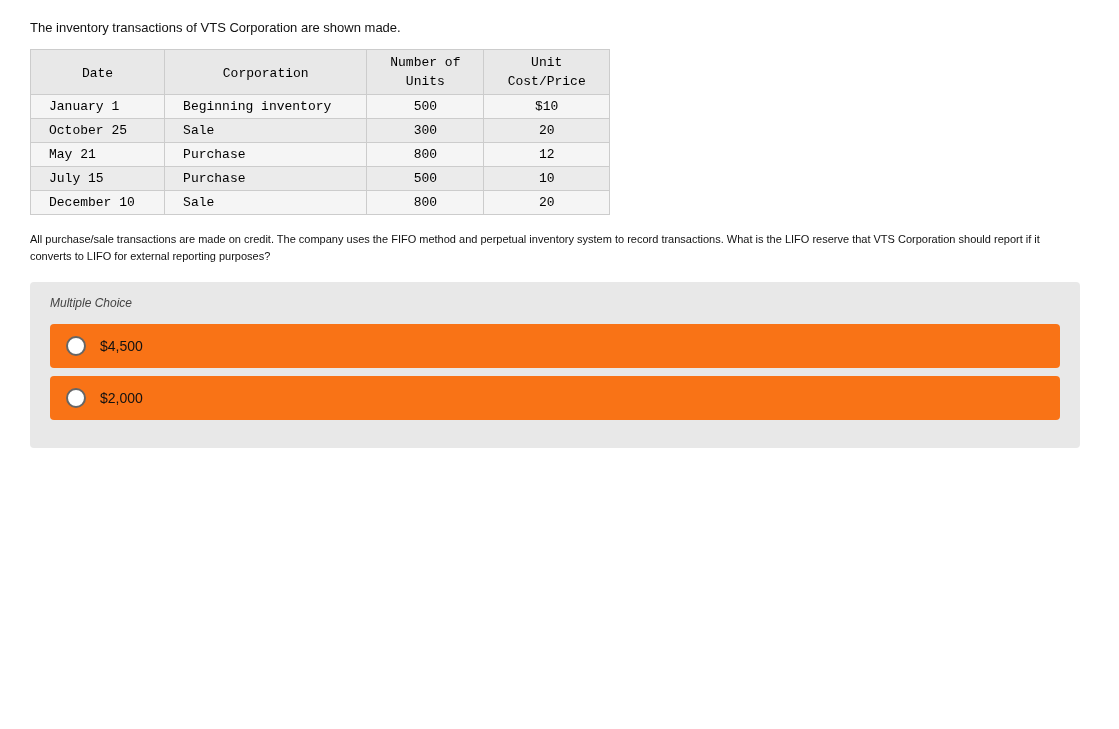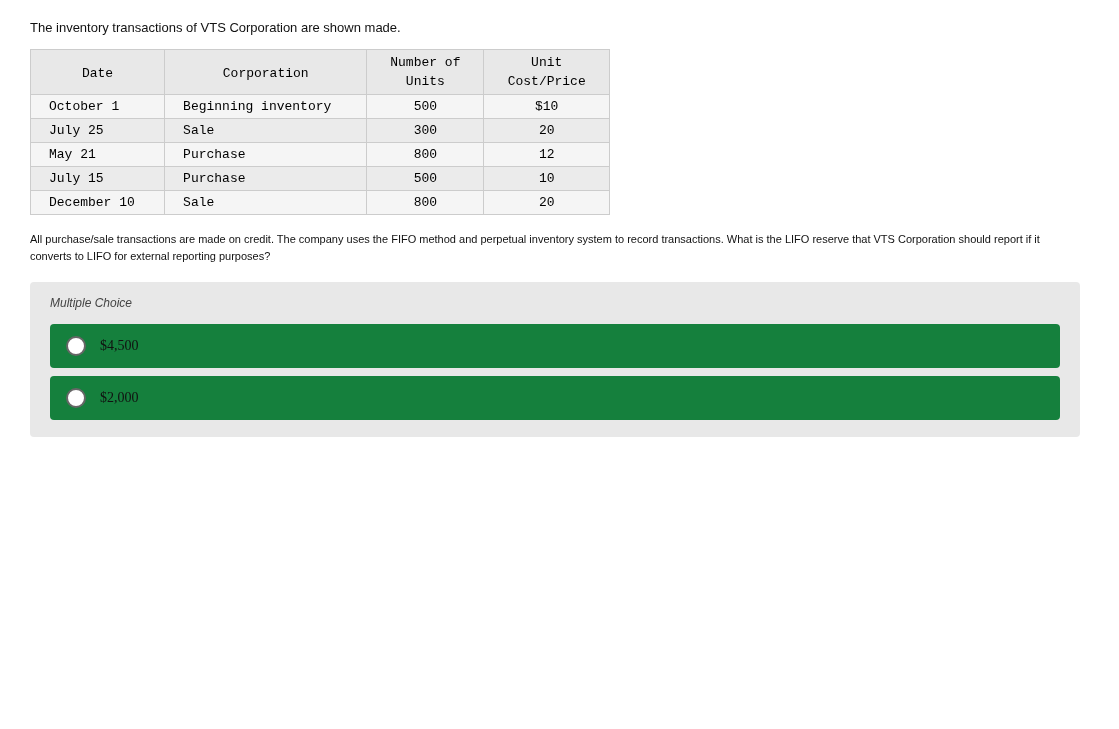--- a/index.html
+++ b/index.html
@@ -57,38 +57,37 @@
       font-size: 11px;
       color: #111;
       margin-bottom: 18px;
       line-height: 1.5;
       max-width: 1050px;
     }
 
     .multiple-choice-section {
       background: #e8e8e8;
       border-radius: 4px;
-      padding: 14px 20px 9px 20px;
+      padding: 14px 20px 20px 20px;
       max-width: 1050px;
     }
     .multiple-choice-label {
       font-size: 12px;
       color: #444;
       margin-bottom: 14px;
       font-style: italic;
     }
     .option-row {
       display: flex;
       align-items: center;
-      background: #15803d;
+      background: #f97316;
       border-radius: 4px;
       margin-bottom: 8px;
       padding: 12px 16px;
       cursor: pointer;
-      font-family: Liberation Serif, serif;
     }
     .radio-circle {
       width: 20px;
       height: 20px;
       border-radius: 50%;
       border: 2px solid #666;
       background: #fff;
       margin-right: 14px;
       flex-shrink: 0;
       display: flex;
@@ -113,27 +112,27 @@
       <th class="col-units">Number of</th>
       <th class="col-cost">Unit</th>
     </tr>
     <tr class="header-row-2">
       <th class="col-units">Units</th>
       <th class="col-cost">Cost/Price</th>
     </tr>
   </thead>
   <tbody id="table-body">
   <tr>
-      <td class="col-date">October 1</td>
+      <td class="col-date">January 1</td>
       <td class="col-transaction">Beginning inventory</td>
       <td class="col-units">500</td>
       <td class="col-cost">$10</td>
     </tr>
       <tr>
-      <td class="col-date">July 25</td>
+      <td class="col-date">October 25</td>
       <td class="col-transaction">Sale</td>
       <td class="col-units">300</td>
       <td class="col-cost">20</td>
     </tr>
       <tr>
       <td class="col-date">May 21</td>
       <td class="col-transaction">Purchase</td>
       <td class="col-units">800</td>
       <td class="col-cost">12</td>
     </tr>

